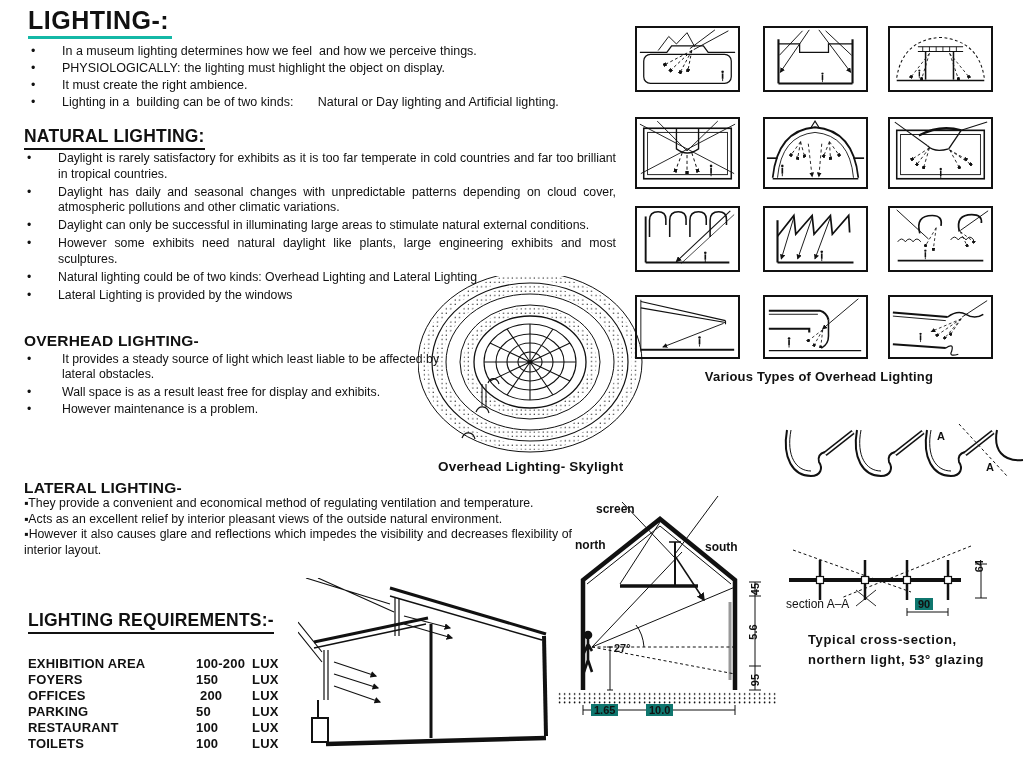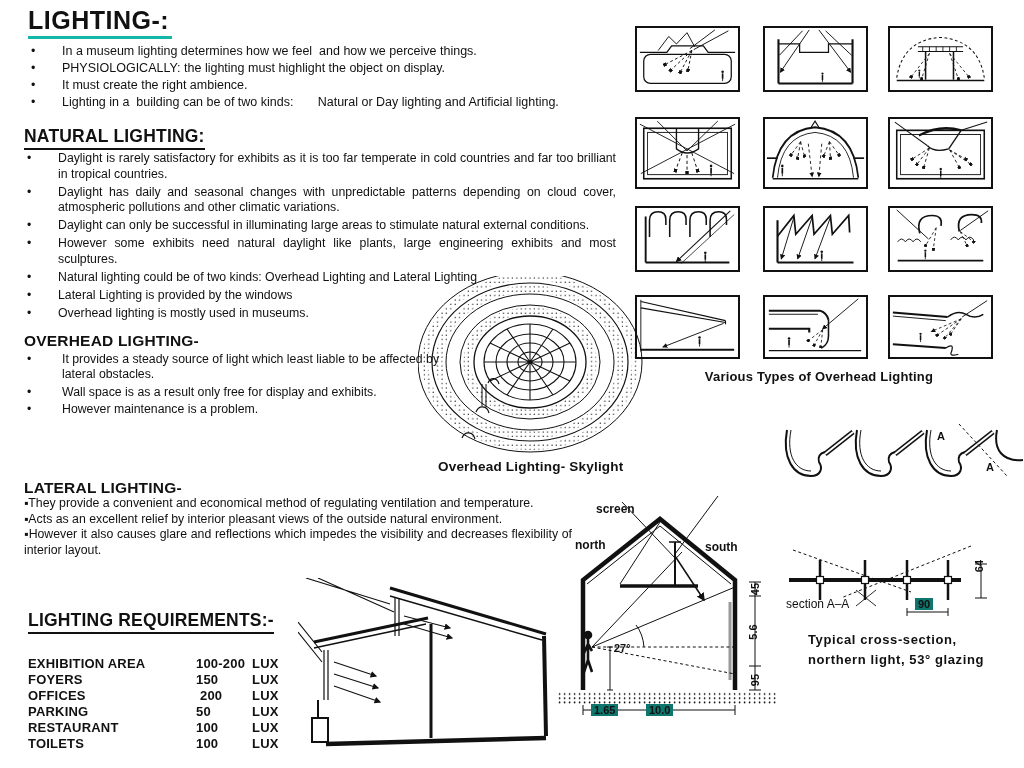--- a/index.html
+++ b/index.html
@@ -70,28 +70,27 @@
   <span class="h2 h2u">NATURAL LIGHTING:</span>
 </div>
 
 <ul class="abs blist nat-list" style="left:24px;top:151px;width:592px;">
   <li>Daylight is rarely satisfactory for exhibits as it is too far temperate in cold countries and far too brilliant in tropical countries.</li>
   <li>Daylight has daily and seasonal changes with unpredictable patterns depending on cloud cover, atmospheric pollutions and other climatic variations.</li>
   <li>Daylight can only be successful in illuminating large areas to stimulate natural  external conditions.</li>
   <li>However some exhibits need natural daylight like plants, large engineering exhibits and most sculptures.</li>
   <li>Natural lighting could be of two kinds: Overhead Lighting and Lateral Lighting</li>
   <li>Lateral Lighting is provided by the windows</li>
-  <li>Overhead lighting is mostly used in museums.</li>
 </ul>
 
 <div class="abs h3" style="left:24px;top:332px;">OVERHEAD LIGHTING-</div>
 
 <ul class="abs blist ovh-list" style="left:24px;top:352px;width:432px;">
   <li style="padding-left:38px">It provides a steady source of light which least liable to be affected by lateral obstacles.</li>
-  <li style="padding-left:38px">Wall space is as a result only free for display and exhibits.</li>
+  <li style="padding-left:38px">Wall space is as a result least free for display and exhibits.</li>
   <li style="padding-left:38px">However maintenance is a problem.</li>
 </ul>
 
 <div class="abs h3" style="left:24px;top:479px;">LATERAL LIGHTING-</div>
 
 <div class="abs lat" style="left:24px;top:496px;width:548px;">
   <p>▪They provide a convenient and economical method of regulating ventilation and temperature.</p>
   <p>▪Acts as an excellent relief by interior pleasant views of the outside natural environment.</p>
   <p>▪However it also causes glare and reflections which impedes the visibility and decreases flexibility of interior layout.</p>
 </div>

